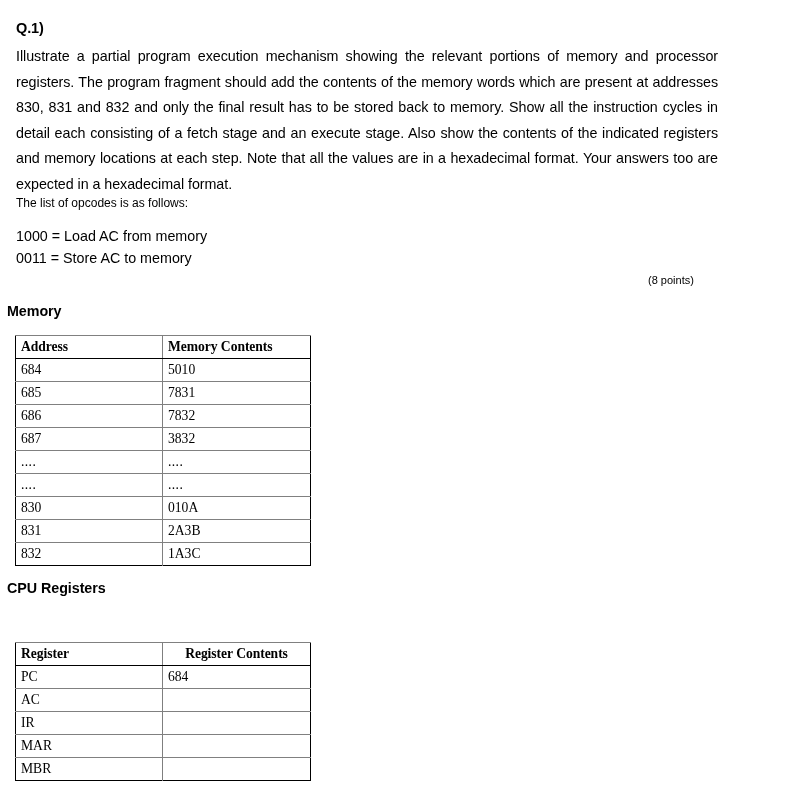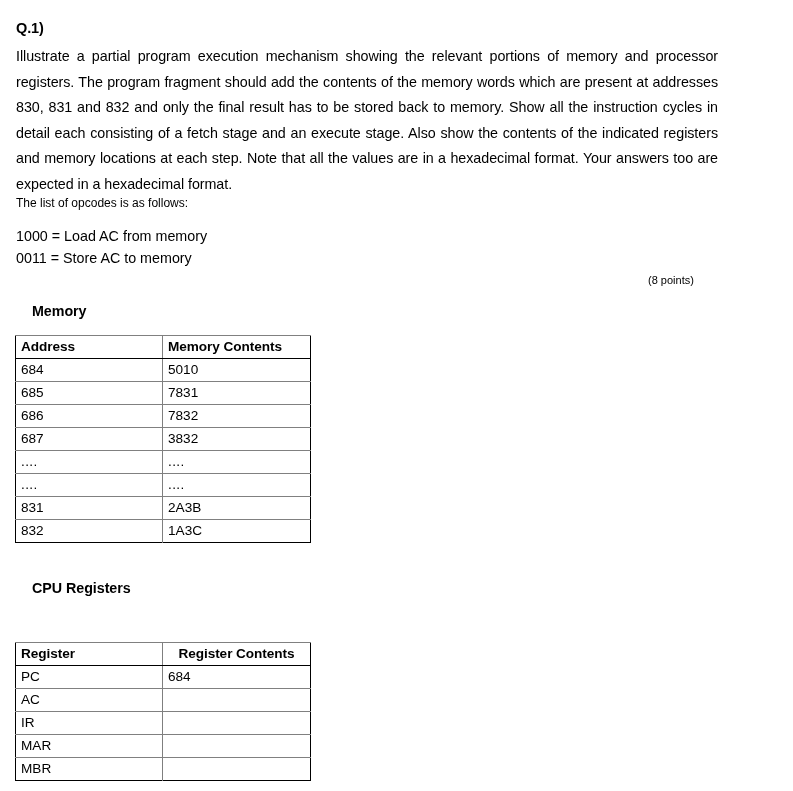--- a/index.html
+++ b/index.html
@@ -66,32 +66,33 @@
   .points {
     position: absolute;
     left: 648px;
     top: 269px;
     font-size: 11px;
     line-height: 22px;
   }
 
   .sec-heading {
     position: absolute;
-    left: 32px;
+    left: 7px;
     font-size: 14.3px;
     font-weight: bold;
     letter-spacing: -0.05px;
   }
   .sec-heading.memory { top: 303px; }
   .sec-heading.cpu { top: 580px; }
 
   
   .tbl-wrap {
     position: absolute;
     left: 15px;
+    font-family: Liberation Serif, serif;
   }
   .tbl-wrap.memory { top: 335px; }
   .tbl-wrap.cpu { top: 611px; margin-top: 31px; }
 
   table.doc-table {
     border-collapse: collapse;
     table-layout: fixed;
     width: 295px;
     border: 1.4px solid #000000;
     font-size: 13.6px;
@@ -187,20 +188,24 @@
         </tr>
         <tr>
           <td class="dots">....</td>
           <td class="dots">....</td>
         </tr>
         <tr>
           <td class="dots">....</td>
           <td class="dots">....</td>
         </tr>
         <tr>
+          <td>830</td>
+          <td>010A</td>
+        </tr>
+        <tr>
           <td>831</td>
           <td>2A3B</td>
         </tr>
         <tr>
           <td>832</td>
           <td>1A3C</td>
         </tr>
       </tbody>
     </table>
   </div>

